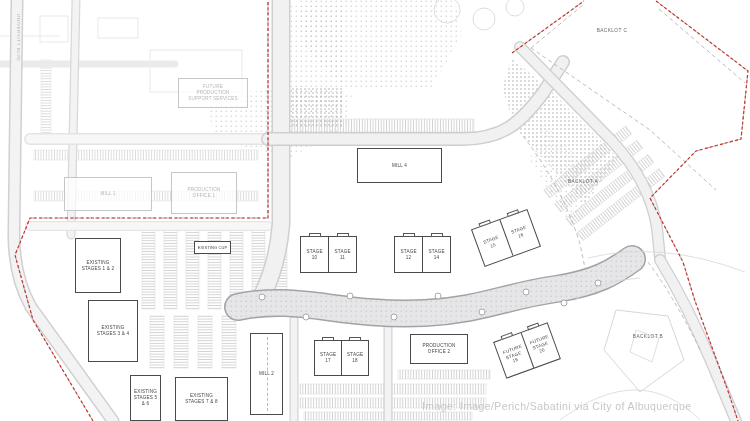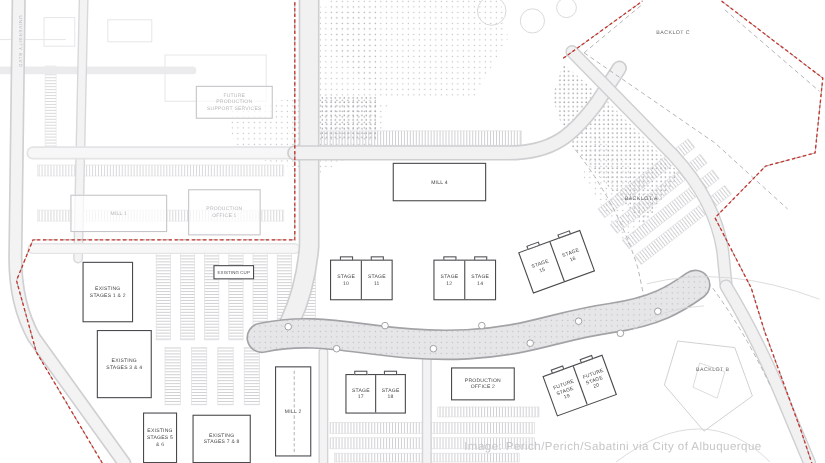--- a/index.html
+++ b/index.html
@@ -247,15 +247,15 @@
 <div class="bld mill2" style="left:250px;top:333px;width:33px;height:82px;">
   <span class="lbl" style="position:relative;z-index:1;background:#fff;padding:0 1px;">MILL 2</span>
 </div>
 
 <div class="arealabel" style="left:595px;top:27px;">BACKLOT C</div>
 <div class="arealabel" style="left:566px;top:178px;">BACKLOT A</div>
 <div class="arealabel" style="left:631px;top:333px;">BACKLOT B</div>
 
 <div class="street">UNIVERSITY BLVD</div>
 
-<div class="watermark">Image: Perich/Perich/Sabatini via City of Albuquerque</div>
+<div class="watermark">Image: Image/Perich/Sabatini via City of Albuquerque</div>
 
 </div>
 
 </body></html>

